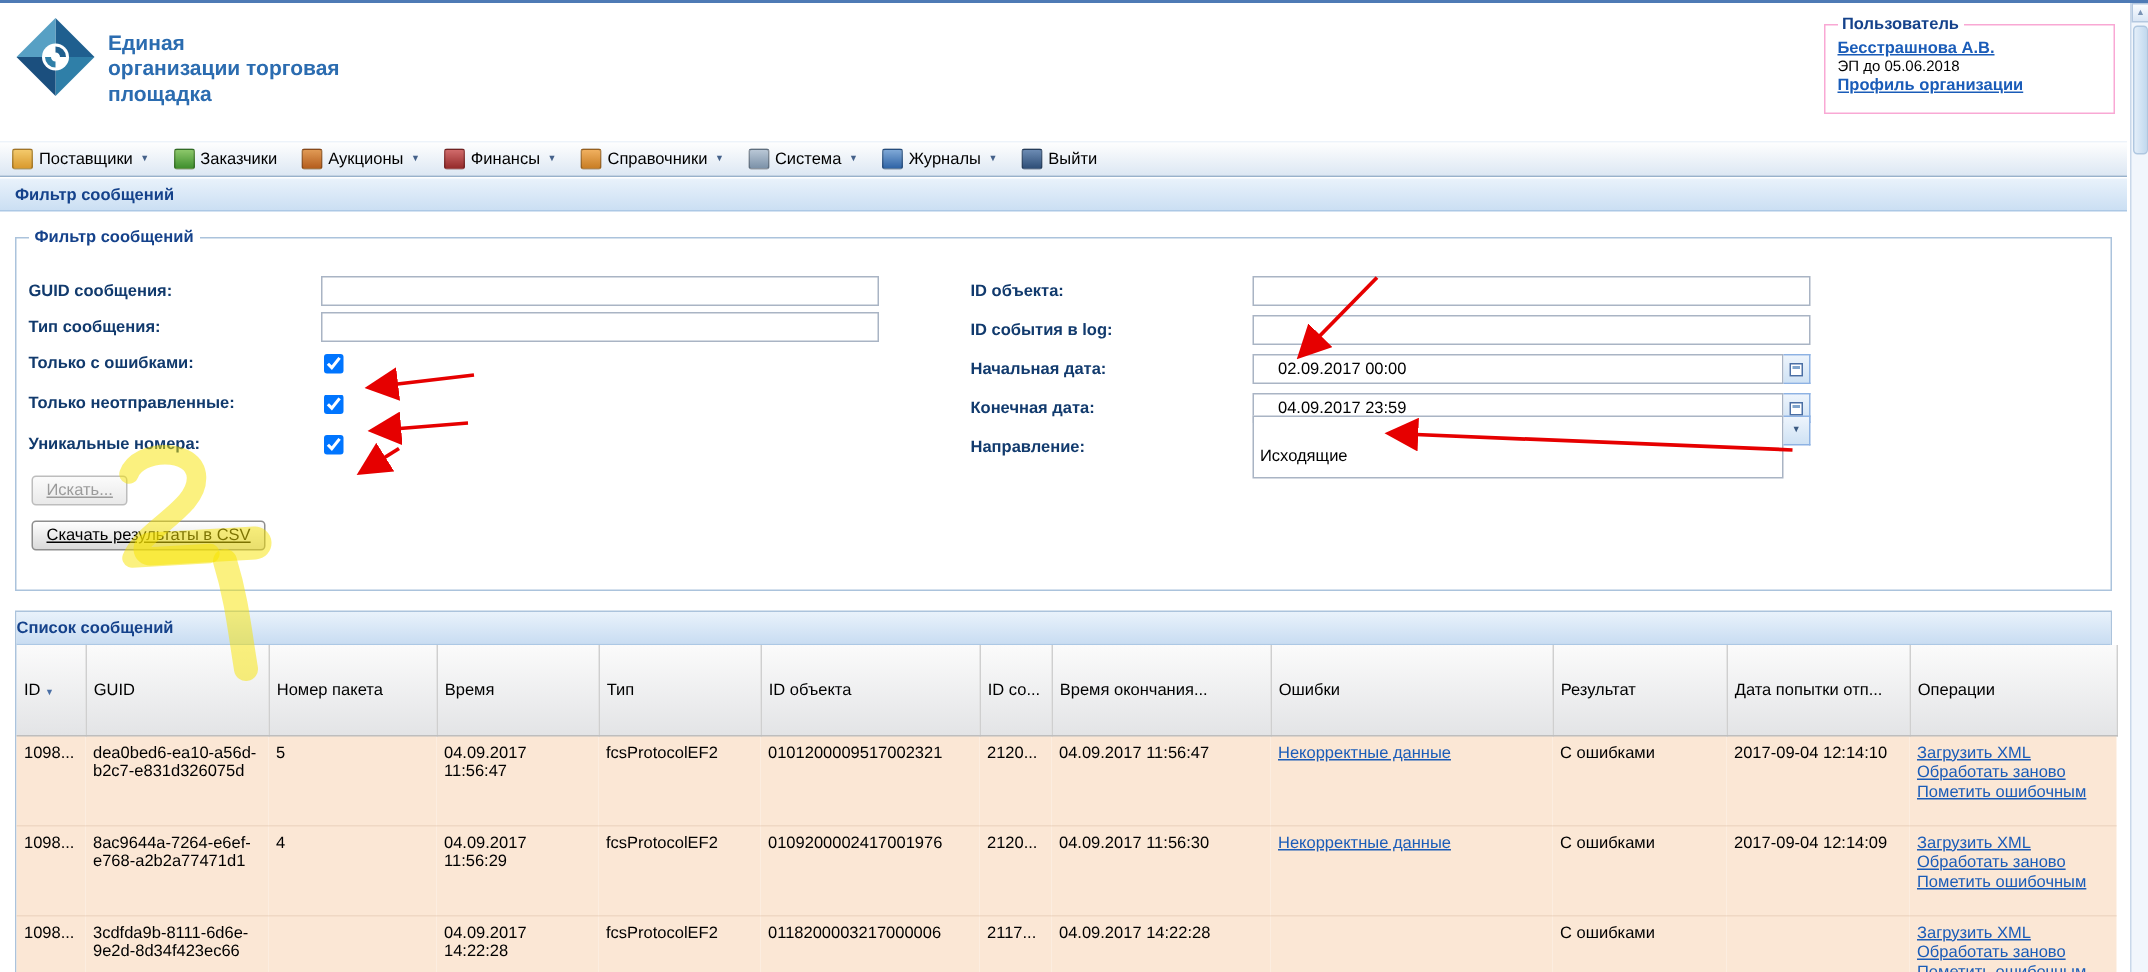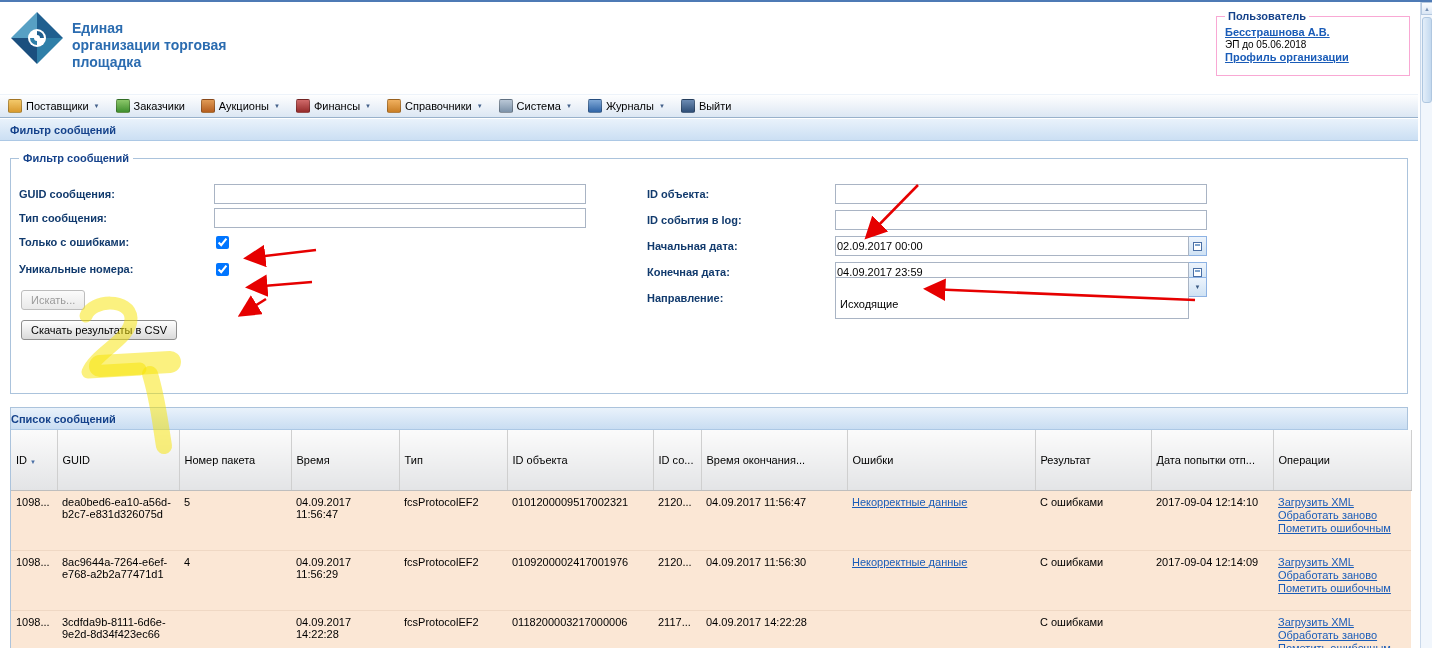--- a/index.html
+++ b/index.html
@@ -43,32 +43,32 @@
   
   fieldset.filter { position:absolute; top:150px; left:10px; right:24px; height:242px; border:1px solid #ABC3DC; background:#fff; padding:18px 0 0 0; }
   fieldset.filter > legend { margin-left:8px; padding:0 4px; font-weight:bold; color:#15428B; }
   .col-left  { position:absolute; left:8px;  top:20px; width:600px; }
   .col-right { position:absolute; left:636px; top:20px; width:600px; }
   .frow { display:flex; align-items:center; height:20px; margin-bottom:4px; }
   .col-right .frow { margin-bottom:6px; }
   .frow.cbrow { margin-bottom:7px; }
   .frow label { width:195px; font-weight:bold; color:#113A6D; }
   .col-right .frow label { width:188px; }
-  .ti { width:372px; height:20px; border:1px solid #A9B4C4; padding:1px 1px; font-family:"Liberation Sans",sans-serif; font-size:11px; }
+  .ti { width:372px; height:20px; border:1px solid #A9B4C4; padding:1px 16px; font-family:"Liberation Sans",sans-serif; font-size:11px; }
   .ti.short { width:354px; }
   .trigger { width:18px; height:20px; background:linear-gradient(#EDF4FC,#CFE2F4); border:1px solid #8DB2E3; border-left:none;
     display:inline-flex; align-items:center; justify-content:center; cursor:pointer; }
   .cal { width:9px; height:9px; border:1px solid #4A6FA5; background:#fff; position:relative; }
   .cal::before { content:""; position:absolute; top:1px; left:1px; right:1px; height:2px; background:#7FA3CC; }
   .tri-down { font-size:6px; color:#3B5A82; }
   .selectbox { display:flex; }
   .sel-text { width:354px; height:20px; border:1px solid #A9B4C4; padding:20px 4px; background:#fff; }
   .cbx { margin-left:2px; width:13px; height:13px; }
   .btn { font-family:"Liberation Sans",sans-serif; font-size:11px; background:linear-gradient(#FEFEFE,#DADADA);
-    border:1px solid #8E8E8E; border-radius:3px; padding:3px 9px; cursor:pointer; }
+    border:1px solid #8E8E8E; border-radius:3px; padding:3px 9px; cursor:pointer;text-decoration:underline; }
   .btn.search { margin:4px 0 0 2px; color:#9B9B9B; background:linear-gradient(#FBFBFB,#E9E9E9); border-color:#BDBDBD; }
   .btn.csv { margin:10px 12px 0 2px; display:block; }
 
   
   .results { position:absolute; top:405px; left:10px; right:24px; bottom:-200px; border:1px solid #ABC3DC; background:#fff; }
   .results-header { height:22px; line-height:22px; background:linear-gradient(#E9F2FB,#C9DDF2); border-bottom:1px solid #ACC8E5;
     color:#15428B; font-weight:bold; }
   table.grid { border-collapse:collapse; table-layout:fixed; width:1400px; }
   .grid th { background:linear-gradient(#FBFBFB,#E3E4E6); border-right:1px solid #CFCFCF; border-bottom:1px solid #BEBEBE;
     padding:3px 5px; font-weight:normal; text-align:left; white-space:nowrap; overflow:hidden; cursor:pointer; }
@@ -166,20 +166,24 @@
       <div class="frow">
           <label>GUID сообщения:</label>
           <input class="ti" style="">
         </div>
       <div class="frow">
           <label>Тип сообщения:</label>
           <input class="ti" style="">
         </div>
       <div class="frow cbrow">
           <label>Только с ошибками:</label>
+          <input type="checkbox" class="cbx" checked="true" style="">
+        </div>
+      <div class="frow cbrow">
+          <label>Только неотправленные:</label>
           <input type="checkbox" class="cbx" checked="true" style="">
         </div>
       <div class="frow cbrow">
           <label>Уникальные номера:</label>
           <input type="checkbox" class="cbx" checked="true" style="">
         </div>
       <button class="btn search" disabled="">Искать...</button>
       <button class="btn csv">Скачать результаты в CSV</button>
     </div>
 

